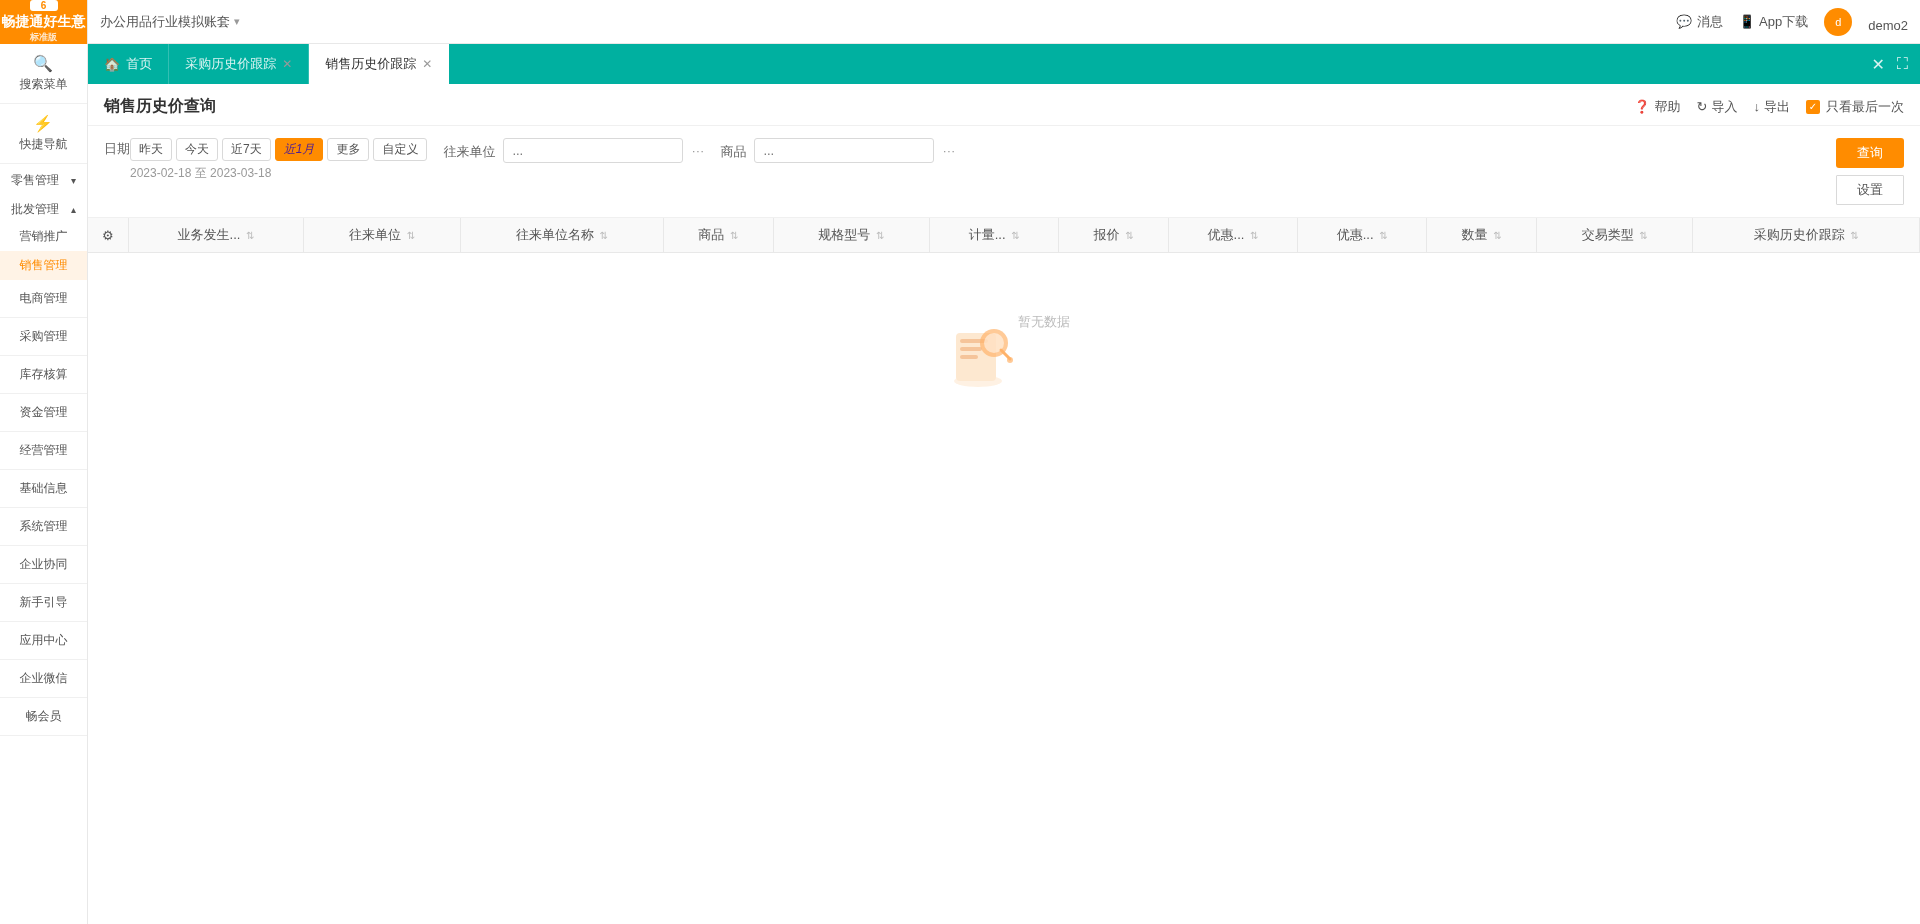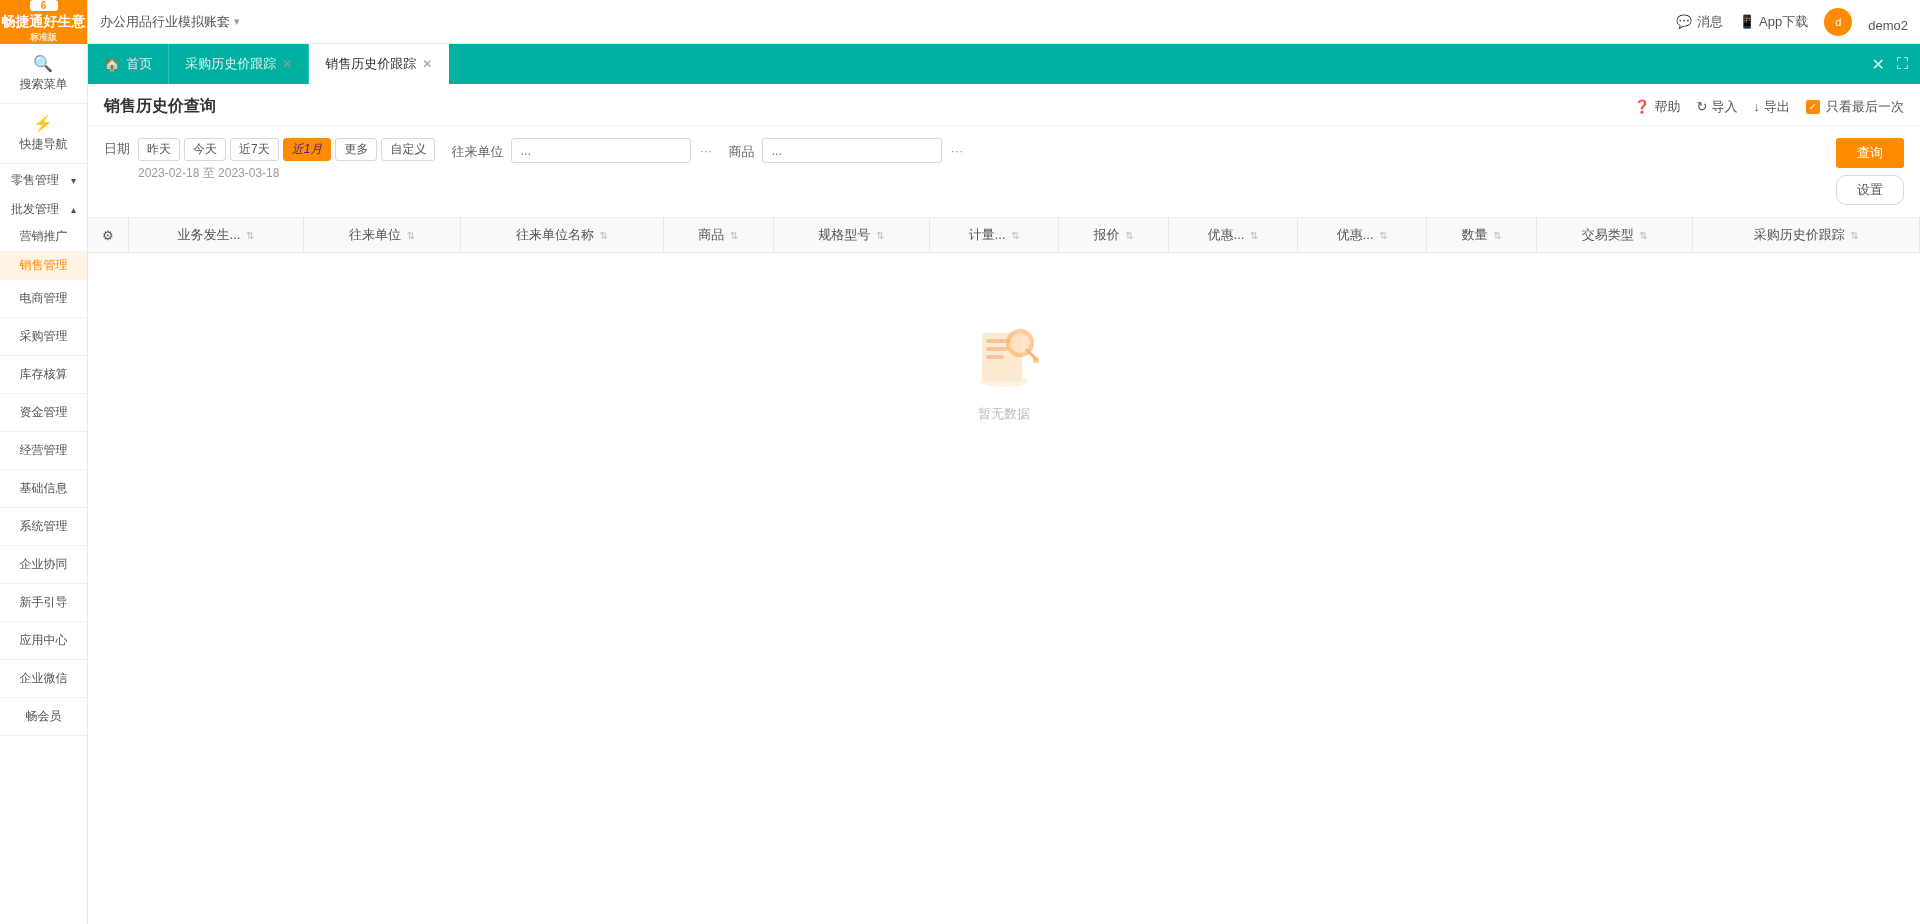--- a/index.html
+++ b/index.html
@@ -229,21 +229,20 @@
       padding: 12px 16px;
       display: flex;
       align-items: flex-start;
       gap: 16px;
       border-bottom: 1px solid #f0f0f0;
       flex-wrap: wrap;
     }
     .filter-group {
       display: flex;
       align-items: flex-start;
-      gap: 8px;
     }
     .filter-label {
       color: #666;
       font-size: 13px;
       white-space: nowrap;
       padding-top: 2px;
     }
     .date-options {
       display: flex;
       flex-direction: column;
@@ -302,21 +301,21 @@
       border: none;
       border-radius: 3px;
       padding: 6px 20px;
       cursor: pointer;
       font-size: 13px;
     }
     .btn-settings {
       background: #fff;
       color: #555;
       border: 1px solid #d9d9d9;
-      border-radius: 10px;
+      border-radius: 1px;
       padding: 5px 20px;
       cursor: pointer;
       font-size: 13px;
       text-align: center;
     }
 
     
     .table-container {
       flex: 1;
       overflow: auto;
@@ -340,22 +339,21 @@
       cursor: pointer;
       user-select: none;
     }
     th .sort-icon { color: #bbb; font-size: 10px; margin-left: 2px; }
     th.settings-col { width: 40px; text-align: center; }
 
     
     .empty-state {
       flex: 1;
       display: flex;
-      flex-direction: column;
-      align-items: center;
+      flex-direction: row;
       justify-content: center;
       padding: 60px;
     }
     .empty-icon {
       width: 80px;
       height: 80px;
       margin-bottom: 12px;
       position: relative;
     }
     .empty-icon svg { width: 80px; height: 80px; }

